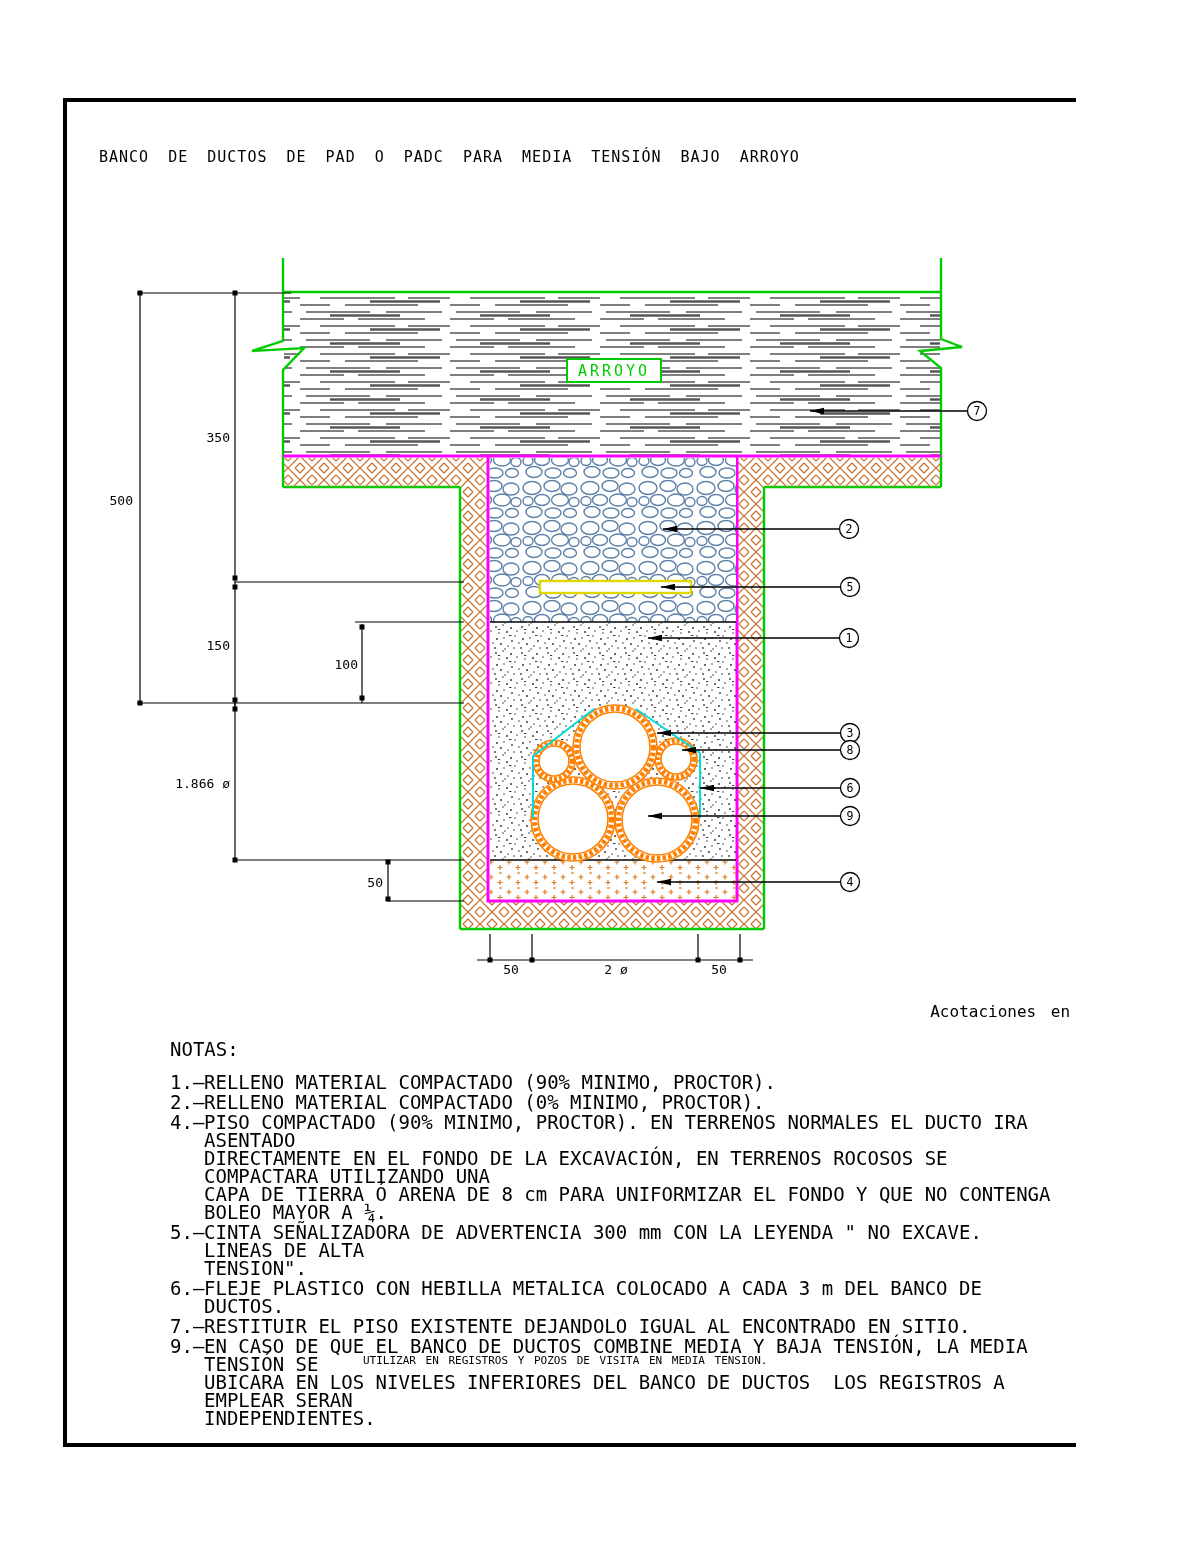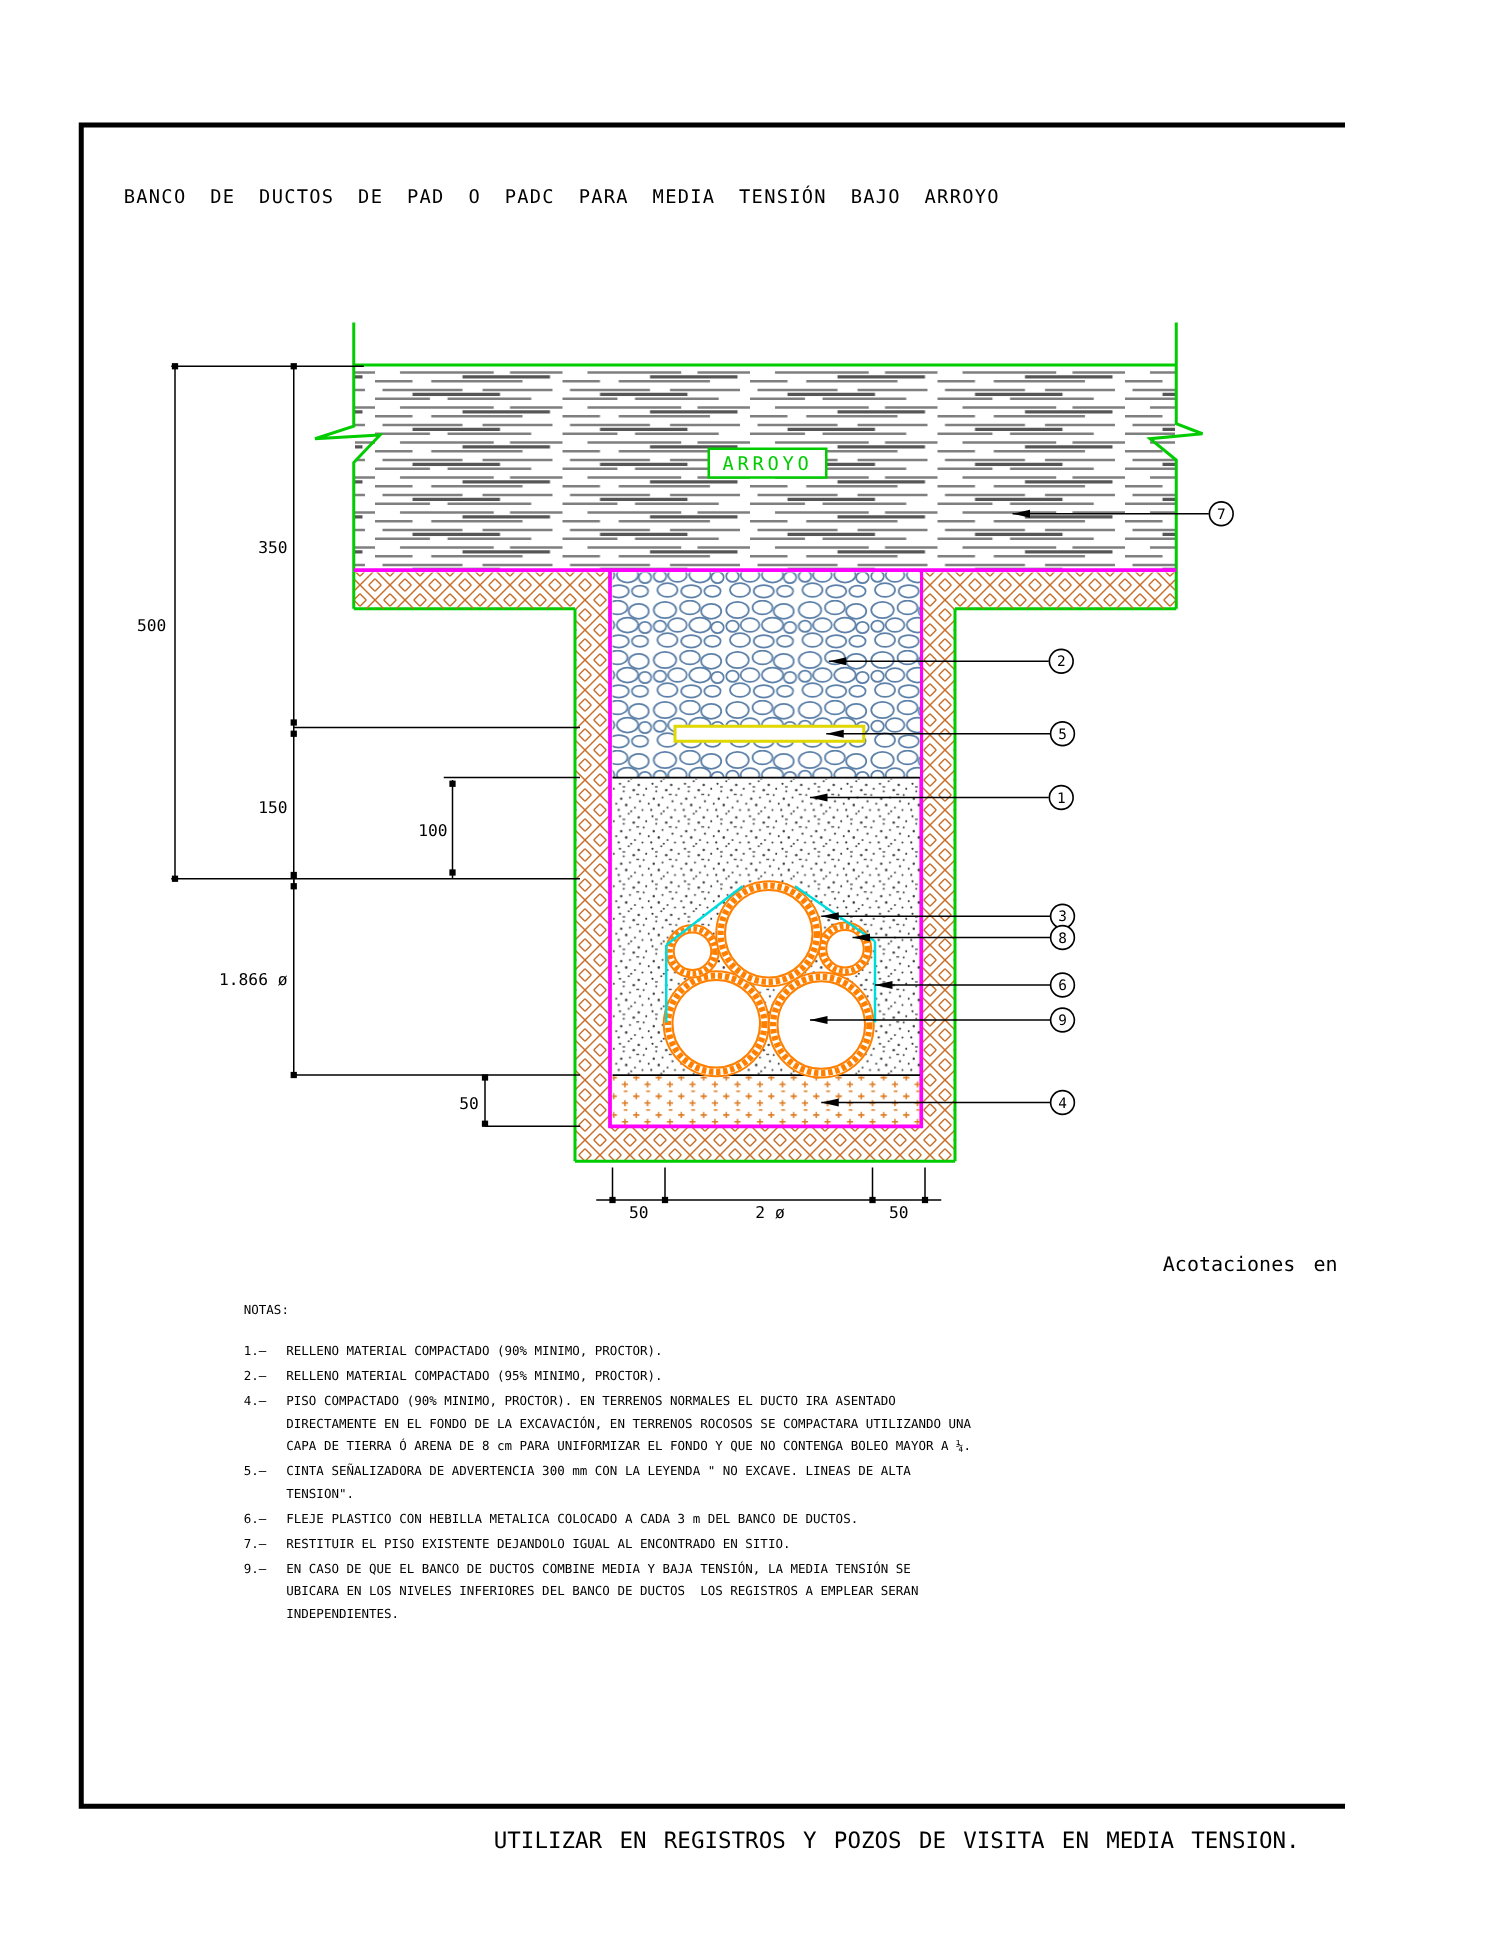--- a/index.html
+++ b/index.html
@@ -4,26 +4,26 @@
 <style>
   html,body{margin:0;padding:0;background:#fff;}
   .page{position:relative;width:1076px;height:1553px;background:#fff;overflow:hidden;
         font-family:"DejaVu Sans Mono", monospace;color:#000;}
   .sheet-border{position:absolute;left:63px;top:98px;width:1074px;height:1349px;
         border:4px solid #000;box-sizing:border-box;}
   .title{position:absolute;left:99px;top:148px;font-size:15px;letter-spacing:1px;
         word-spacing:9px;white-space:nowrap;}
   .acot{position:absolute;left:900px;top:1002px;width:204px;text-align:right;
         font-size:16px;word-spacing:5px;}
-  .notas{position:absolute;left:195px;top:1040px;width:900px;font-size:10px;line-height:18px;}
+  .notas{position:absolute;left:170px;top:1040px;width:900px;font-size:19px;line-height:18px;}
   .notas-h{margin-bottom:15px;}
   .note-row{margin-bottom:2px;}
   .nnum{display:inline-block;width:34px;vertical-align:top;}
   .ntext{display:inline-block;width:850px;vertical-align:top;white-space:pre-wrap;}
-  .footer{position:absolute;left:363px;top:1462px;font-size:18px;word-spacing:3px;white-space:nowrap;margin-left:32px;}
+  .footer{position:absolute;left:363px;top:1354px;font-size:11px;word-spacing:3px;white-space:nowrap;}
   svg.diagram{position:absolute;left:0;top:0;}
   svg text{font-family:"DejaVu Sans Mono", monospace;fill:#000;}
   .dimtxt{font-size:13px;}
   .cotxt{font-size:11.5px;}
   .arroyotxt{font-size:15px;letter-spacing:3px;fill:#00cc00;}
 </style>
 </head>
 <body>
 
 <div class="page">
@@ -294,21 +294,21 @@
   </svg>
 
   <div class="acot">Acotaciones en mm</div>
 
   <div class="notas">
     <div class="notas-h">NOTAS:</div>
     <div class="note-row">
       <span class="nnum">1.–</span><span class="ntext">RELLENO MATERIAL COMPACTADO (90% MINIMO, PROCTOR).</span>
     </div>
     <div class="note-row">
-      <span class="nnum">2.–</span><span class="ntext">RELLENO MATERIAL COMPACTADO (95% MINIMO, PROCTOR).</span>
+      <span class="nnum">2.–</span><span class="ntext">RELLENO MATERIAL COMPACTADO (0% MINIMO, PROCTOR).</span>
     </div>
     <div class="note-row">
       <span class="nnum">4.–</span><span class="ntext">PISO COMPACTADO (90% MINIMO, PROCTOR). EN TERRENOS NORMALES EL DUCTO IRA ASENTADO
 DIRECTAMENTE EN EL FONDO DE LA EXCAVACIÓN, EN TERRENOS ROCOSOS SE COMPACTARA UTILIZANDO UNA
 CAPA DE TIERRA Ó ARENA DE 8 cm PARA UNIFORMIZAR EL FONDO Y QUE NO CONTENGA BOLEO MAYOR A ¼.</span>
     </div>
     <div class="note-row">
       <span class="nnum">5.–</span><span class="ntext">CINTA SEÑALIZADORA DE ADVERTENCIA 300 mm CON LA LEYENDA " NO EXCAVE. LINEAS DE ALTA
 TENSION".</span>
     </div>

